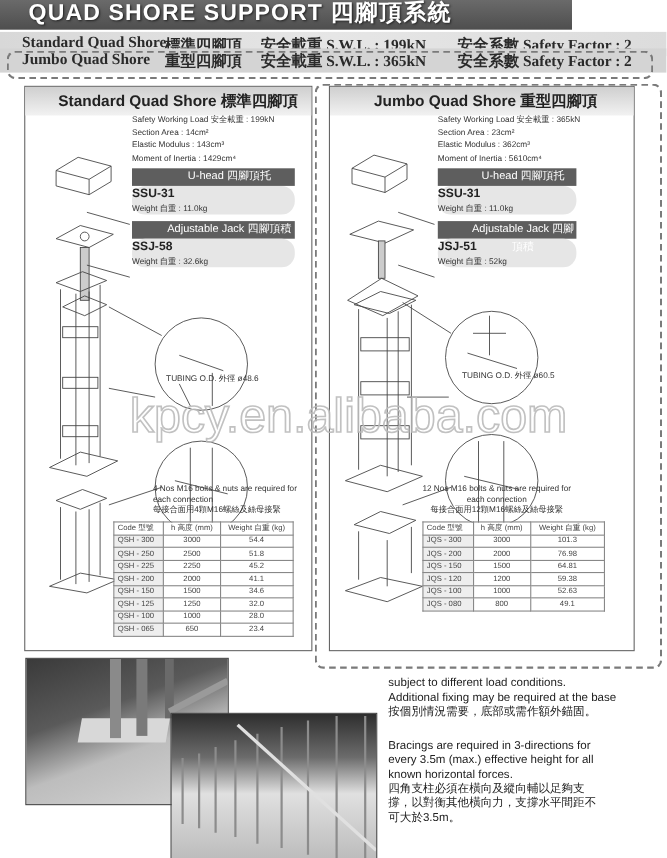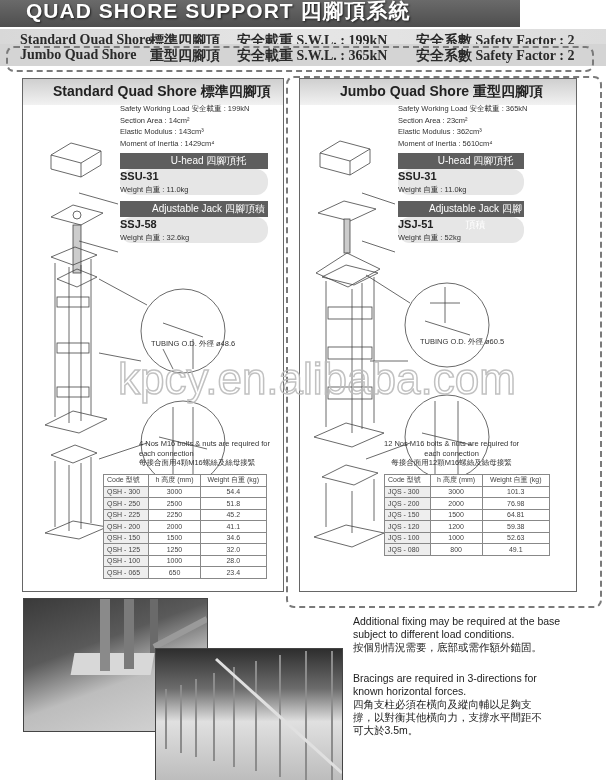--- a/index.html
+++ b/index.html
@@ -301,23 +301,24 @@
         <line x1="100" y1="12" x2="100" y2="122"></line>
       <line x1="124" y1="6" x2="124" y2="128"></line>
         <line x1="150" y1="2" x2="150" y2="132"></line>
         <line x1="176" y1="2" x2="176" y2="132"></line>
     </g>
     <line x1="60" y1="10" x2="186" y2="124" stroke="#e0e0e0" stroke-width="3"></line>
   </svg>
 </div>
 
 <div class="abs bottom-text" style="left:353px;top:615px;width:250px;">
+  <div>subject to different load conditions.</div>
   <div>Additional fixing may be required at the base</div>
-  <div>subject to different load conditions.</div>
   <div>按個別情況需要，底部或需作額外錨固。</div>
 </div>
 <div class="abs bottom-text" style="left:353px;top:672px;width:250px;">
   <div>Bracings are required in 3-directions for</div>
+  <div>every 3.5m (max.) effective height for all</div>
   <div>known horizontal forces.</div>
   <div>四角支柱必須在橫向及縱向輔以足夠支</div>
   <div>撐，以對衡其他橫向力，支撐水平間距不</div>
   <div>可大於3.5m。</div>
 </div>
 
 </body></html>

